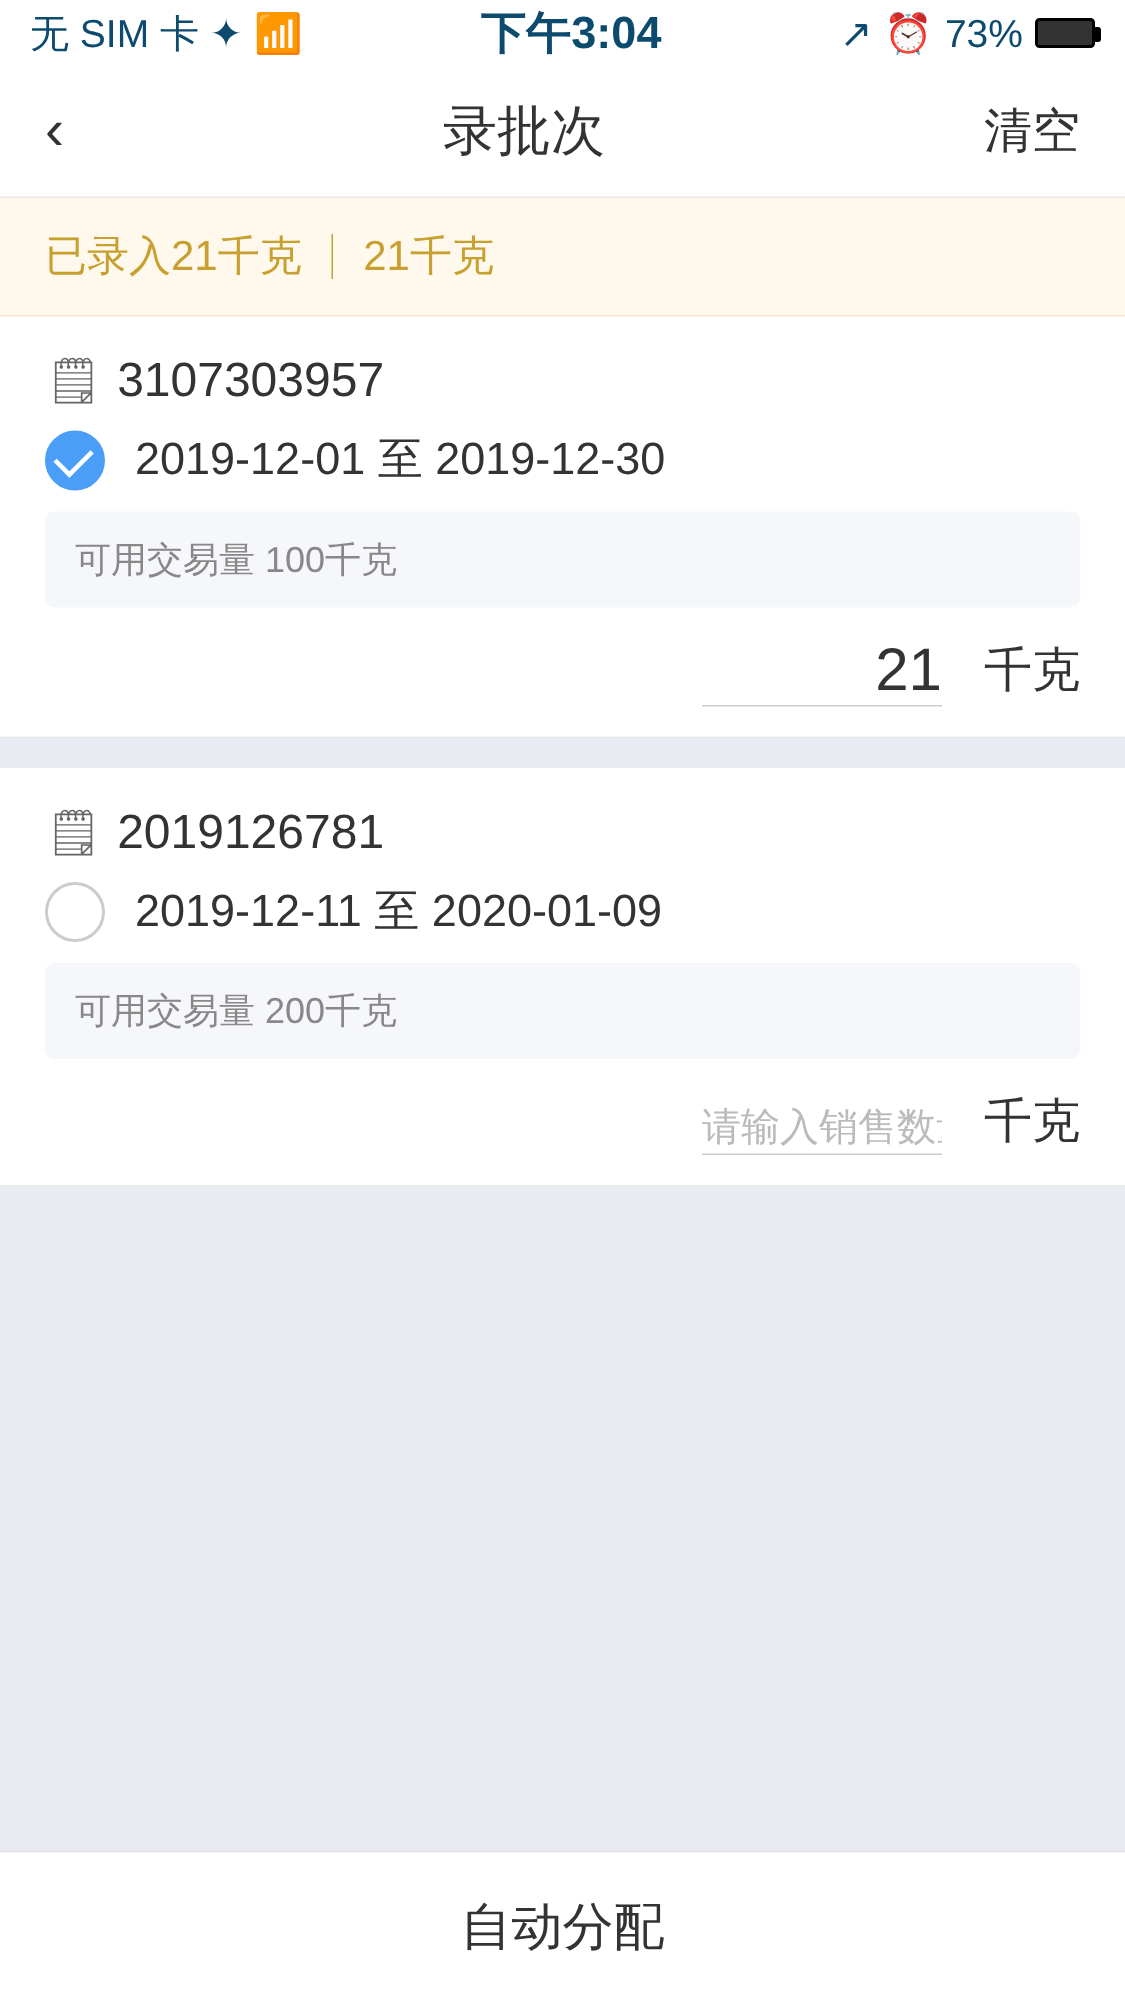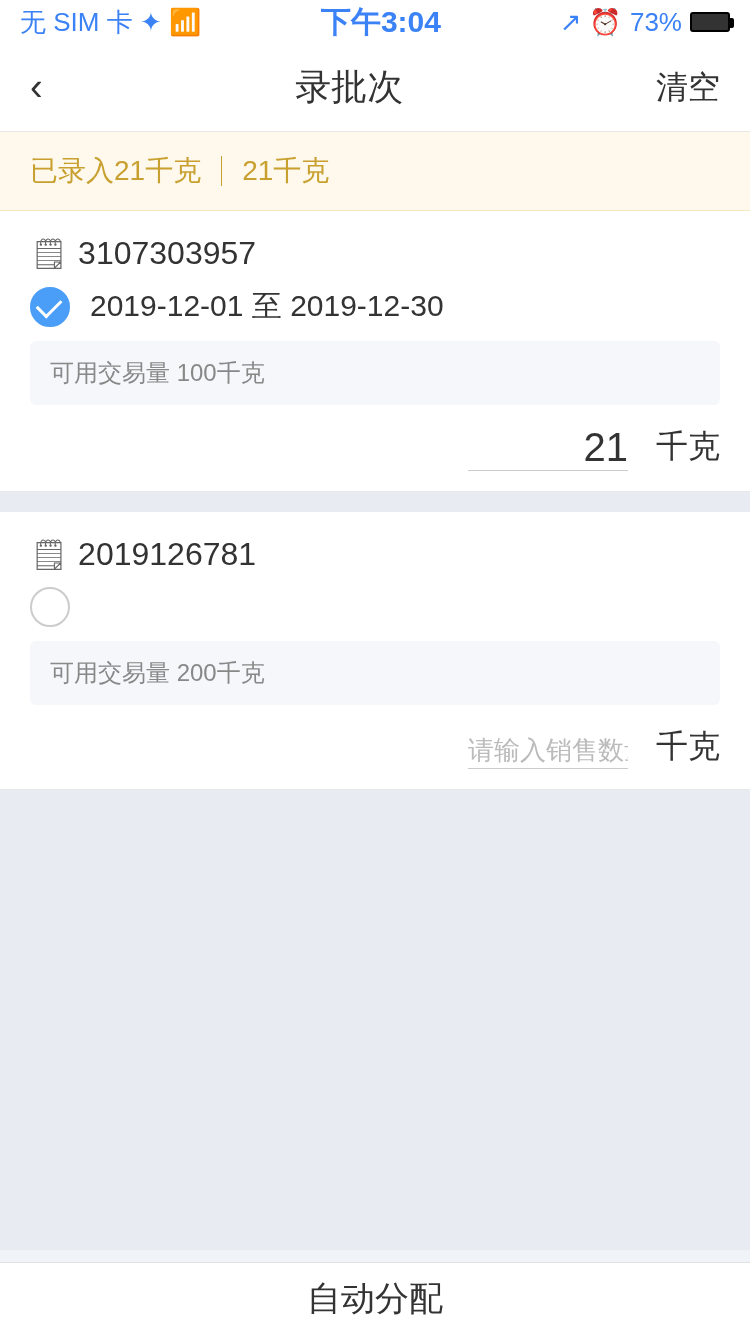--- a/index.html
+++ b/index.html
@@ -14,21 +14,21 @@
 
     
     .status-bar {
       background: #fff;
       height: 44px;
       display: flex;
       align-items: center;
       justify-content: space-between;
       padding: 0 20px;
       font-size: 26px;
-      color: #3b82f6;
+      color: #0c4a6e;
     }
     .status-left {
       display: flex;
       align-items: center;
       gap: 8px;
     }
     .status-center {
       font-weight: 600;
       font-size: 30px;
     }
@@ -192,21 +192,21 @@
       background: #e8ecf2;
       flex: 1;
       min-height: 460px;
     }
 
     
     .footer {
       position: fixed;
       bottom: 0;
       width: 750px;
-      height: 72px;
+      height: 100px;
       display: flex;
       border-top: 1px solid #e0e0e0;
     }
     .footer-auto {
       flex: 1;
       background: #fff;
       display: flex;
       align-items: center;
       justify-content: center;
       font-size: 34px;
@@ -288,20 +288,21 @@
 
 <div class="section-divider"></div>
 
 <div class="batch-card">
   <div class="batch-header">
     <span class="batch-icon">🗒</span>
     <span class="batch-id">2019126781</span>
   </div>
   <div class="batch-row">
     <div class="batch-radio"></div>
+    <span class="batch-date">2019-12-11 至 2020-01-09</span>
   </div>
   <div class="batch-availability">可用交易量 200千克</div>
   <div class="quantity-row">
     <input class="quantity-input" type="text" placeholder="请输入销售数量" style="">
     <span class="quantity-unit">千克</span>
   </div>
 </div>
 
 <div class="bottom-area" style="height: 460px;"></div>
 

